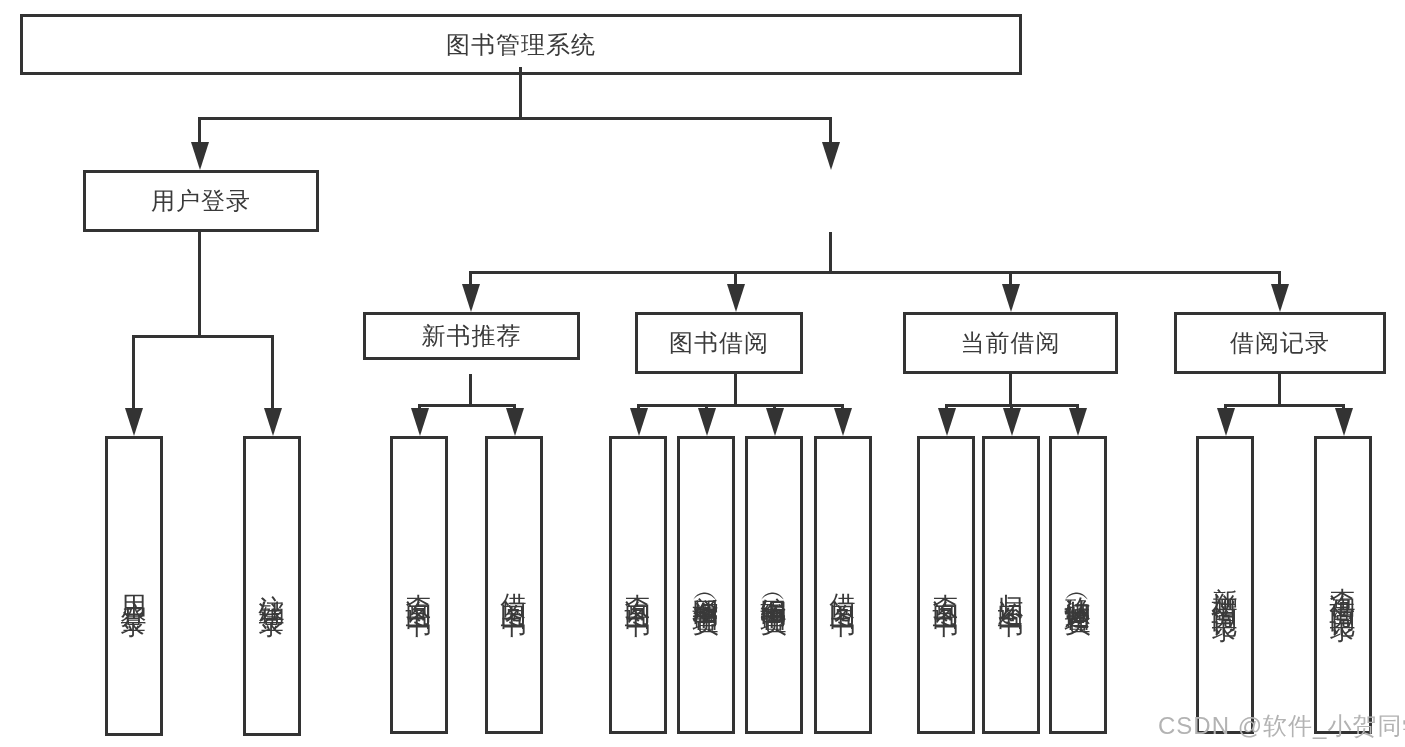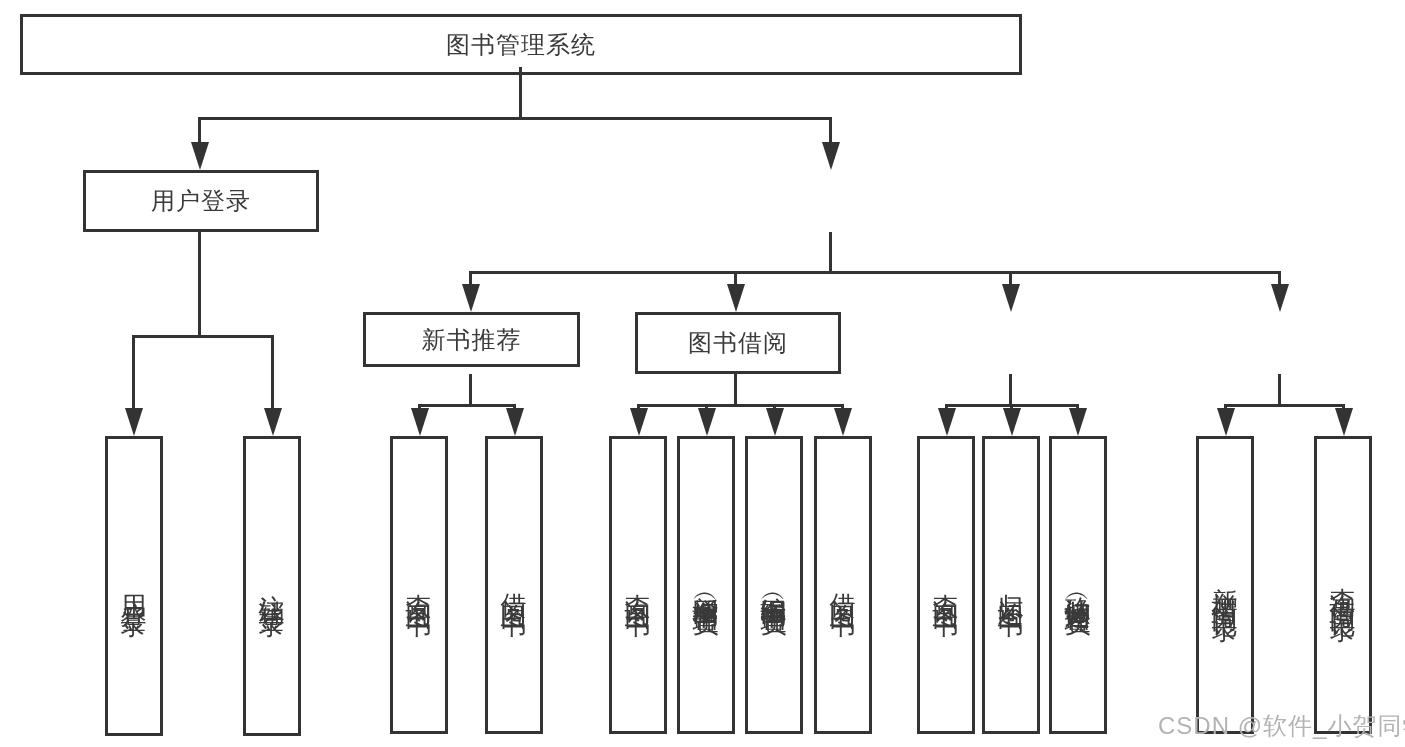--- a/index.html
+++ b/index.html
@@ -56,22 +56,24 @@
   <div class="lh" style="left:469px;top:271px;width:812px"></div>
   <div class="lv" style="left:469px;top:271px;height:16px"></div>
   <div class="arrow" style="left:462px;top:284px"></div>
   <div class="lv" style="left:734px;top:271px;height:16px"></div>
   <div class="arrow" style="left:727px;top:284px"></div>
   <div class="lv" style="left:1009px;top:271px;height:16px"></div>
   <div class="arrow" style="left:1002px;top:284px"></div>
   <div class="lv" style="left:1278px;top:271px;height:16px"></div>
   <div class="arrow" style="left:1271px;top:284px"></div>
 
-  <div class="node h" style="left:363px;top:312px;width:217px;height:55px">新书推荐</div>
-  <div class="node h" style="left:635px;top:312px;width:206px;height:62px">图书借阅</div>
+  <div class="node h" style="left:363px;top:312px;width:217px;height:48px">新书推荐</div>
+  <div class="node h" style="left:635px;top:312px;width:168px;height:62px">图书借阅</div>
+  <div class="node h" style="left:903px;top:312px;width:215px;height:62px">当前借阅</div>
+  <div class="node h" style="left:1174px;top:312px;width:212px;height:62px">借阅记录</div>
 
   <div class="lv" style="left:469px;top:374px;height:33px"></div>
   <div class="lh" style="left:418px;top:404px;width:98px"></div>
   <div class="lv" style="left:418px;top:404px;height:10px"></div>
   <div class="arrow" style="left:411px;top:408px"></div>
   <div class="lv" style="left:513px;top:404px;height:10px"></div>
   <div class="arrow" style="left:506px;top:408px"></div>
 
   <div class="lv" style="left:734px;top:374px;height:33px"></div>
   <div class="lh" style="left:637px;top:404px;width:207px"></div>

